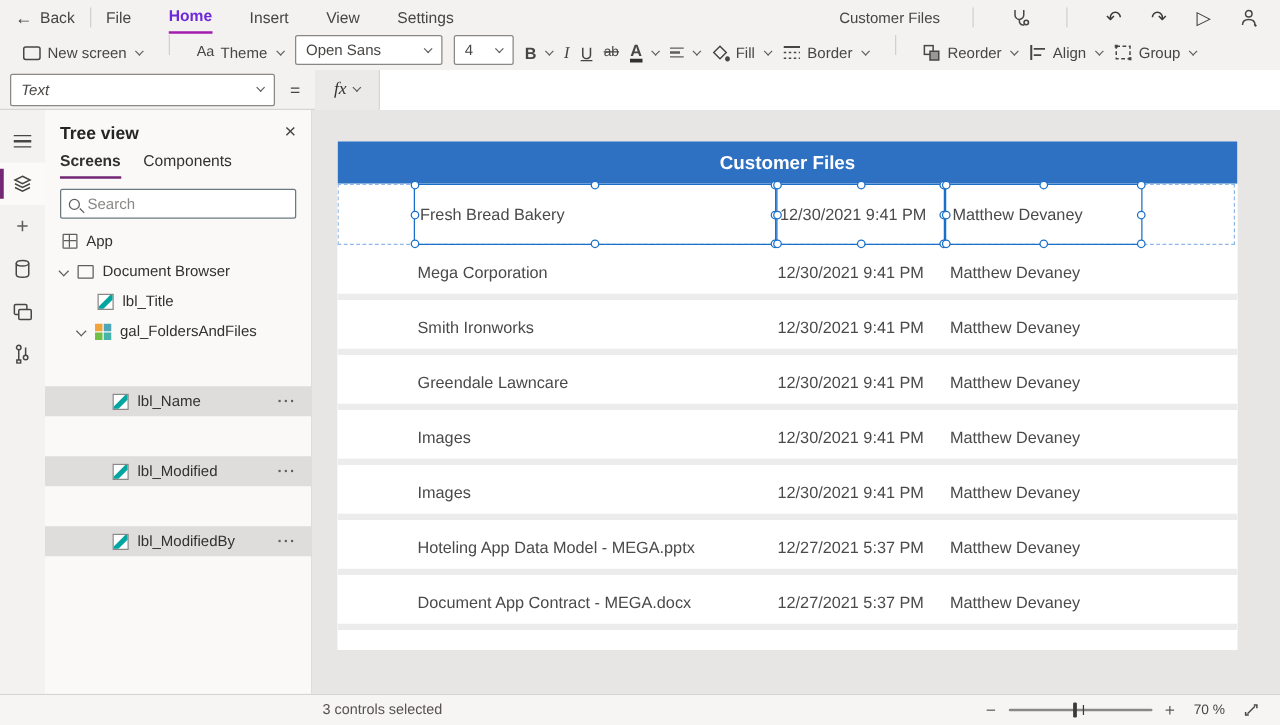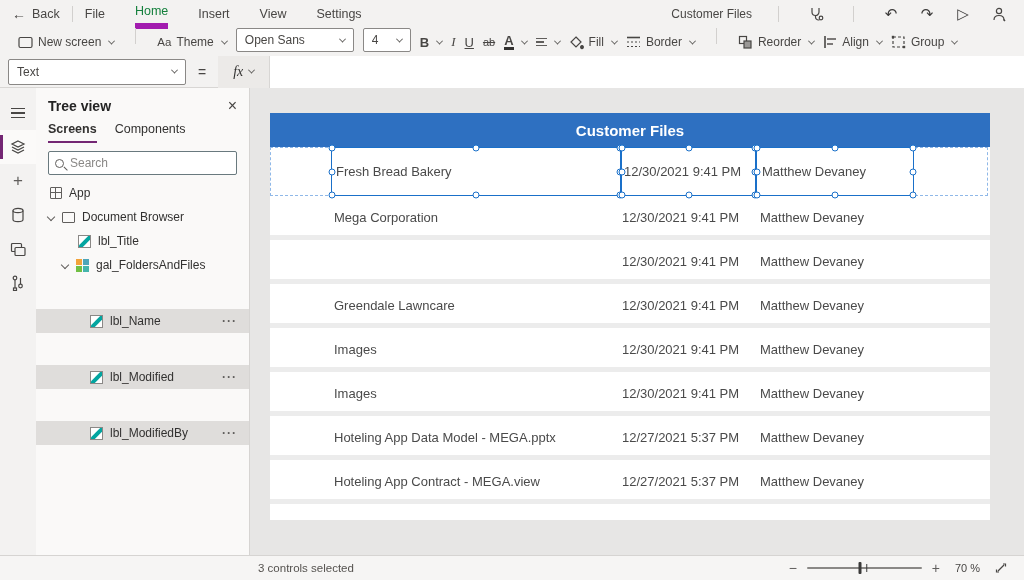--- a/index.html
+++ b/index.html
@@ -6,21 +6,21 @@
   html,body { width:1024px; height:580px; overflow:hidden; }
   body { font-family:"Liberation Sans", sans-serif; color:#484644; background:#f3f2f1; font-size:12px; }
 
   
   .menubar { height:28px; display:flex; align-items:center; padding:0 14px 0 12px; background:#f3f2f1; }
   .menubar .back { display:flex; align-items:center; gap:6px; font-size:12.5px; color:#484644; cursor:pointer; }
   .menubar .back-arrow { font-size:14px; }
   .vdiv { width:1px; height:16px; background:#d2d0ce; margin:0 12px; }
   .menu-items { display:flex; align-items:center; gap:30px; font-size:12.5px; }
   .menu-item { padding:5px 0; cursor:pointer; }
-  .menu-item.active { font-weight:normal; color:#15803d; border-bottom:6px solid #a21caf; }
+  .menu-item.active { font-weight:bold; color:#6d28d9; border-bottom:2px solid #a21caf; }
   .menubar-right { margin-left:auto; display:flex; align-items:center; gap:14px; }
   .menubar-right .app-title { font-size:12px; color:#484644; }
   .icon-btn { display:flex; align-items:center; justify-content:center; width:22px; height:22px; cursor:pointer; font-size:15px; color:#3b3a39; }
   .icon-btn svg { display:block; }
 
   
   .toolbar { height:28px; display:flex; padding:0 10px 0 18px; gap:9px; background:#f3f2f1; font-size:12px; color:#484644; }
   .tb-item { display:flex; align-items:center; gap:5px; cursor:pointer; white-space:nowrap; }
   .chev { display:inline-block; width:5px; height:5px; border-right:1.3px solid #605e5c; border-bottom:1.3px solid #605e5c; transform:rotate(45deg) translate(-1px,-1px); margin-left:3px; }
   .tb-select { display:flex; align-items:center; justify-content:space-between; background:#fff; border:1px solid #8a8886; border-radius:2px; height:24px; padding:0 8px; cursor:pointer; }
@@ -31,21 +31,21 @@
   .g-italic { font-style:italic; font-family:"Liberation Serif", serif; }
   .g-underline { text-decoration:underline; }
   .g-strike { text-decoration:line-through; font-size:11px; }
   .g-fontcolor { font-weight:bold; border-bottom:3px solid #323130; line-height:12px; }
   .bars { display:inline-flex; flex-direction:column; gap:2px; }
   .bars i { display:block; height:1.5px; background:#605e5c; }
   .bars i:nth-child(1){width:11px}.bars i:nth-child(2){width:8px}.bars i:nth-child(3){width:11px}
 
   
   .formulabar { height:32px; display:flex; align-items:center; background:#f3f2f1; border-bottom:1px solid #d8d6d4; }
-  .prop-select { width:178px; height:26px; margin-left:8px; background:#fff; border:1px solid #8a8886; border-radius:2px; display:flex; align-items:center; justify-content:space-between; padding:0 8px; font-size:12px; cursor:pointer; }
+  .prop-select { width:212px; height:26px; margin-left:8px; background:#fff; border:1px solid #8a8886; border-radius:2px; display:flex; align-items:center; justify-content:space-between; padding:0 8px; font-size:12px; cursor:pointer;font-style:italic; }
   .equals { margin:0 12px; font-size:14px; color:#484644; }
   .fx-btn { height:32px; width:52px; display:flex; align-items:center; justify-content:center; gap:3px; background:#eceae8; border-right:1px solid #d8d6d4; cursor:pointer; }
   .fx-label { font-family:"Liberation Serif", serif; font-style:italic; font-size:14px; color:#323130; }
   .formula-input { flex:1; height:32px; border:none; outline:none; background:#fff; padding:0 8px; font-size:12px; }
 
   
   .app-body { height:467px; display:flex; }
 
   
   .rail { width:36px; background:#f3f2f1; display:flex; flex-direction:column; align-items:center; padding-top:8px; }
@@ -401,20 +401,21 @@
             </div>
         </div>
       </div>
 
       <div class="g-row">
         <span class="cell c-name">Mega Corporation</span>
         <span class="cell c-mod">12/30/2021 9:41 PM</span>
         <span class="cell c-by">Matthew Devaney</span>
       </div>
       <div class="g-row">
+        <span class="cell c-name">Smith Ironworks</span>
         <span class="cell c-mod">12/30/2021 9:41 PM</span>
         <span class="cell c-by">Matthew Devaney</span>
       </div>
       <div class="g-row">
         <span class="cell c-name">Greendale Lawncare</span>
         <span class="cell c-mod">12/30/2021 9:41 PM</span>
         <span class="cell c-by">Matthew Devaney</span>
       </div>
       <div class="g-row">
         <span class="cell c-name">Images</span>
@@ -425,21 +426,21 @@
         <span class="cell c-name">Images</span>
         <span class="cell c-mod">12/30/2021 9:41 PM</span>
         <span class="cell c-by">Matthew Devaney</span>
       </div>
       <div class="g-row">
         <span class="cell c-name">Hoteling App Data Model - MEGA.pptx</span>
         <span class="cell c-mod">12/27/2021 5:37 PM</span>
         <span class="cell c-by">Matthew Devaney</span>
       </div>
       <div class="g-row">
-        <span class="cell c-name">Hoteling App Contract - MEGA.view</span>
+        <span class="cell c-name">Document App Contract - MEGA.docx</span>
         <span class="cell c-mod">12/27/2021 5:37 PM</span>
         <span class="cell c-by">Matthew Devaney</span>
       </div>
     </div>
   </div>
 </div>
 
 <div class="statusbar">
   <span class="status-left">3 controls selected</span>
   <div class="status-right">

